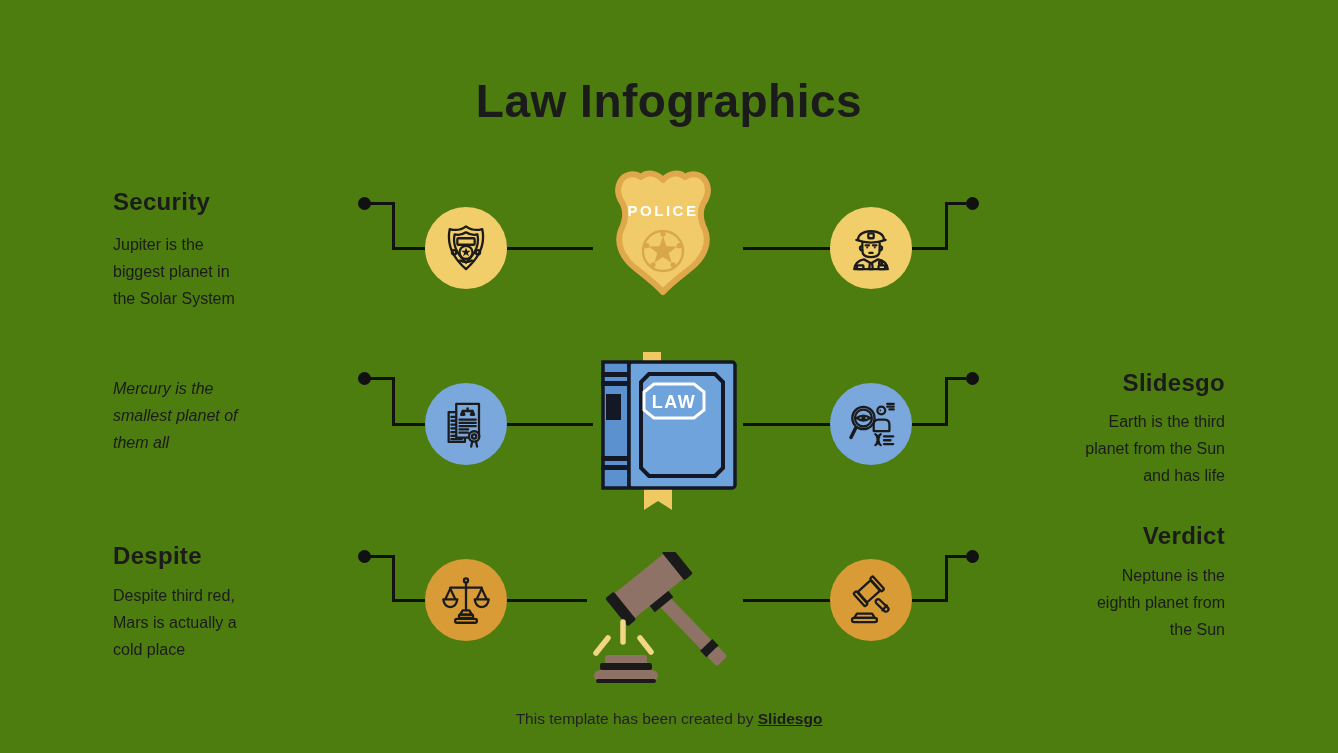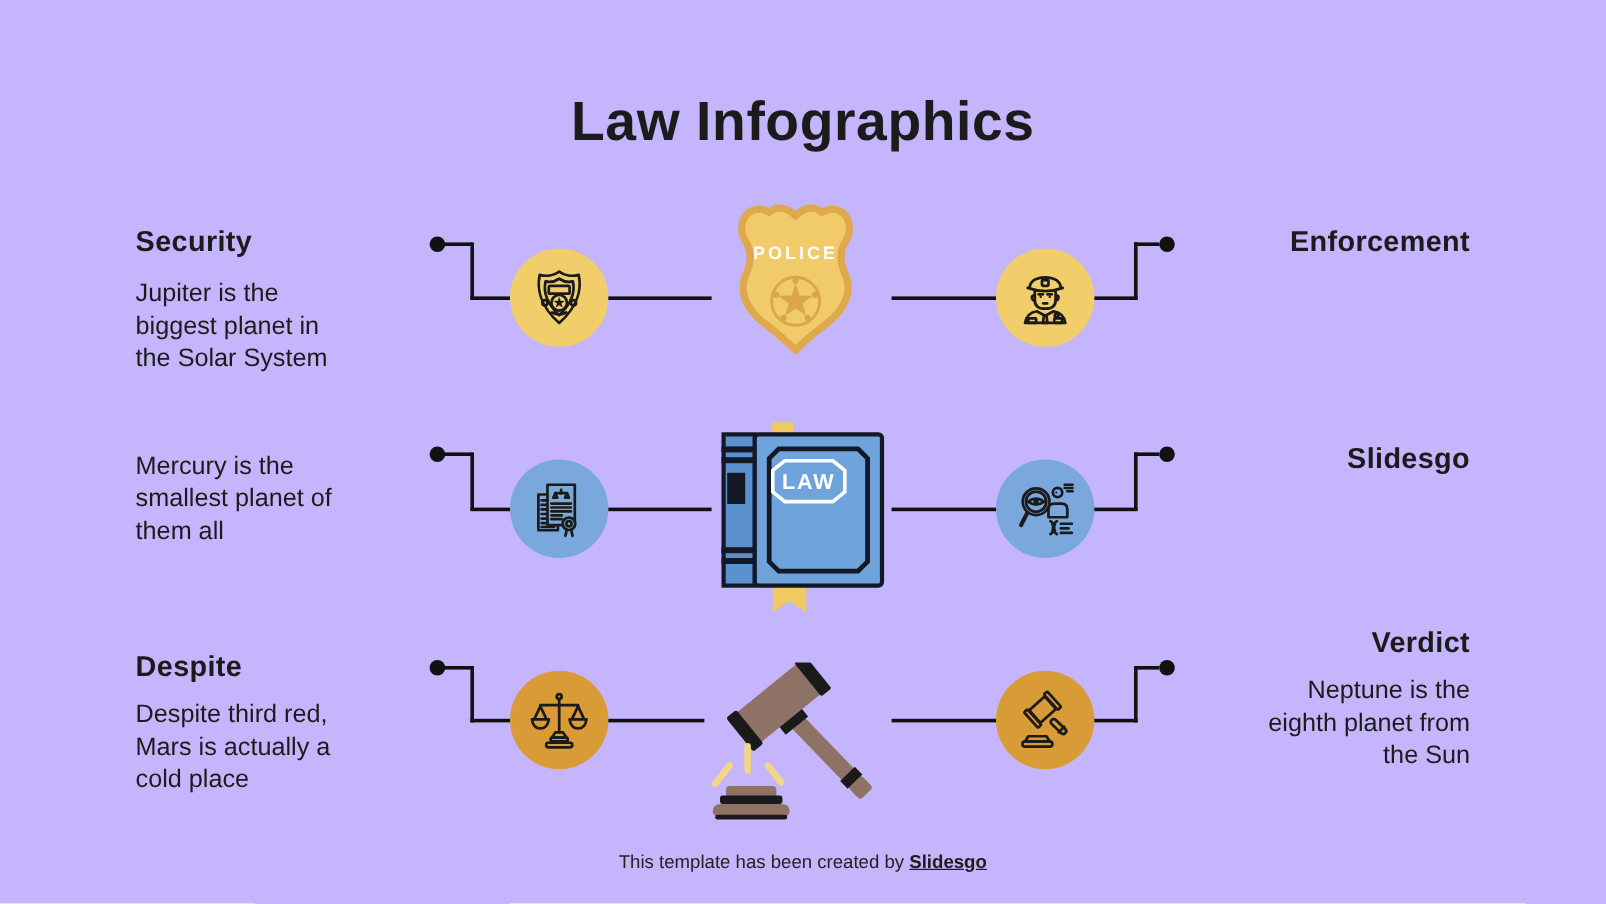--- a/index.html
+++ b/index.html
@@ -1,17 +1,17 @@
 <!DOCTYPE html>
 <html style="--ink: #1b1b1b; --line: #111111; --circle-yellow: #F2CE6B; --circle-blue: #7AA8DD; --circle-orange: #D99B35; --badge-fill: #F1CB69; --badge-border: #DFA84B; --badge-star: #D9A74A; --book-cover: #6FA3DB; --book-spine: #5C91CF; --book-ink: #131824; --bookmark: #F0C963; --gavel-wood: #8E7265; --gavel-dark: #1A1A1A; --ray: #F3D586; --footer-ink: #222222;"><head>
 <meta charset="utf-8">
 <style>
   html,body{margin:0;padding:0;background:#ffffff;}
   .slide{
-    position:relative;width:1338px;height:753px;background:#c4b5fd;overflow:hidden;
+    position:relative;width:1338px;height:753px;background:#4d7c0f;overflow:hidden;
     font-family:"Liberation Sans", sans-serif;color:var(--ink,#1b1b1b);
   }
   .title{
     position:absolute;top:74px;left:0;width:100%;text-align:center;
     font-size:46px;font-weight:700;letter-spacing:.5px;color:var(--ink);
   }
   
   .hline,.vline{position:absolute;background:var(--line,#111);}
   .hline{height:3px;}
   .vline{width:3px;}
@@ -20,21 +20,21 @@
   .bubble{position:absolute;width:82px;height:82px;border-radius:50%;
     display:flex;align-items:center;justify-content:center;}
   .bubble.yellow{background:var(--circle-yellow,#F2CE6B);}
   .bubble.blue{background:var(--circle-blue,#7AA8DD);}
   .bubble.orange{background:var(--circle-orange,#D99B35);}
   
   .tb{position:absolute;width:250px;}
   .tb-left{left:113px;text-align:left;}
   .tb-right{right:113px;text-align:right;}
   .tb-heading{font-size:24px;font-weight:700;line-height:33px;letter-spacing:.3px;}
-  .tb-body{font-size:21px;line-height:27px;white-space:pre-line;}
+  .tb-body{font-size:16px;line-height:27px;white-space:pre-line;}
   
   .oicon{width:52px;height:52px;display:block;}
   .oicon :is(path,rect,circle,line,polygon){
     stroke:var(--ink);stroke-width:2.1;fill:none;stroke-linecap:round;stroke-linejoin:round;}
   .oicon .fl{fill:var(--ink);stroke:none;}
   .oicon .bg{fill:var(--circle-blue);stroke:var(--ink);}
   
   .center-art{position:absolute;}
   .badge-shape{fill:var(--badge-fill,#F1CB69);stroke:var(--badge-border,#DFA84B);stroke-width:6;stroke-linejoin:round;}
   .badge-ring{fill:none;stroke:var(--badge-star,#D9A74A);stroke-width:2.4;}
@@ -64,21 +64,20 @@
 
   <div class="title">Law Infographics</div>
 
   <div class="tb tb-left" style="top:185px;">
     <div class="tb-heading">Security</div>
     <div class="tb-body" style="margin-top:13px;">Jupiter is the
 biggest planet in
 the Solar System</div>
   </div>
   <div class="tb tb-right" style="top:185px;">
-    <div class="tb-heading">Enforcement</div>
   </div>
 
   <div class="dot" style="left:358px;top:196.5px;"></div>
   <div class="hline" style="left:364px;top:201.5px;width:29px;"></div>
   <div class="vline" style="left:391.5px;top:201.5px;height:48px;"></div>
   <div class="hline" style="left:391.5px;top:246.5px;width:35px;"></div>
   <div class="hline" style="left:505px;top:246.5px;width:88px;"></div>
   <div class="hline" style="left:743px;top:246.5px;width:88px;"></div>
   <div class="hline" style="left:911px;top:246.5px;width:37px;"></div>
   <div class="vline" style="left:945px;top:201.5px;height:48px;"></div>
@@ -125,26 +124,29 @@
       <path d="M22.5 28.5 H25.5"></path>
       <path d="M8.5 43.5 Q9.5 36 17.5 34.5 L24 38 L30.5 34.5 Q38.5 36 39.5 43.5 Z"></path>
       <path d="M23 38 L22.3 43.5 H25.7 L25 38 Z"></path>
       <rect x="11" y="40" width="6" height="3.5" rx="0.5"></rect>
       <rect x="31" y="40" width="6" height="3.5" rx="0.5"></rect>
       <circle cx="32.8" cy="37.8" r="1.4"></circle>
     </svg>
   </div>
 
   <div class="tb tb-left" style="top:366px;">
-    <div class="tb-body" style="margin-top:9px;">Mercury is the
+    <div class="tb-body" style="margin-top:9px;font-style:italic;">Mercury is the
 smallest planet of
 them all</div>
   </div>
   <div class="tb tb-right" style="top:366px;">
     <div class="tb-heading">Slidesgo</div>
+    <div class="tb-body" style="margin-top:9px;">Earth is the third
+planet from the Sun
+and has life</div>
   </div>
 
   <div class="dot" style="left:358px;top:371.5px;"></div>
   <div class="hline" style="left:364px;top:376.5px;width:29px;"></div>
   <div class="vline" style="left:391.5px;top:376.5px;height:48px;"></div>
   <div class="hline" style="left:391.5px;top:422.5px;width:35px;"></div>
   <div class="hline" style="left:505px;top:422.5px;width:88px;"></div>
   <div class="hline" style="left:743px;top:422.5px;width:88px;"></div>
   <div class="hline" style="left:911px;top:422.5px;width:37px;"></div>
   <div class="vline" style="left:945px;top:376.5px;height:48px;"></div>

